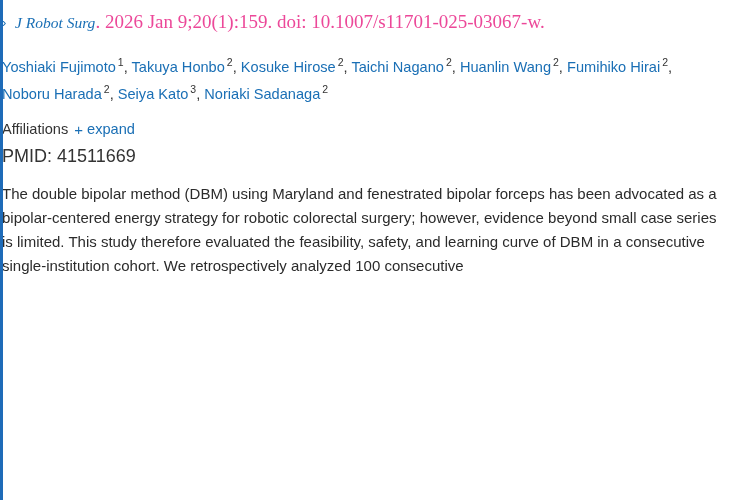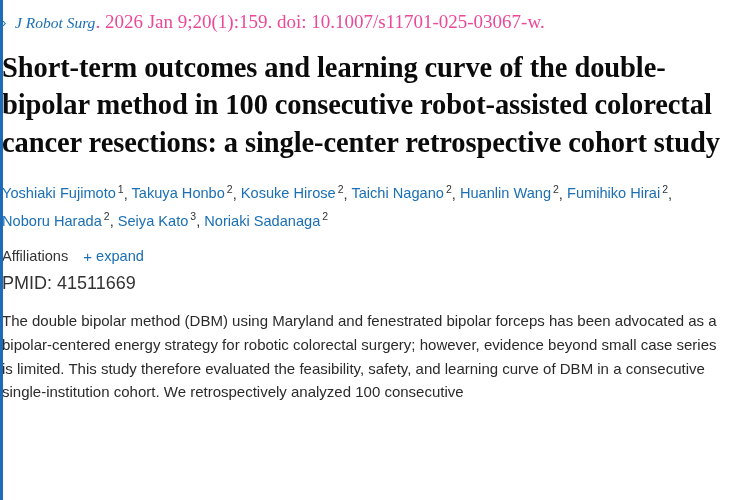--- a/index.html
+++ b/index.html
@@ -95,21 +95,21 @@
   }
   .sep { color: #333333; }
 
   
   .affil-row {
     margin: 14px 0 0 0;
     font-size: 14.6px;
     color: #333333;
     display: flex;
     align-items: center;
-    gap: 15px;
+    gap: 6px;
   }
   .expand-link {
     color: #1a6fb5;
     cursor: pointer;
     display: inline-flex;
     align-items: center;
     gap: 4px;
   }
   .plus-icon {
     color: #1a6fb5;
@@ -155,21 +155,20 @@
   <div class="accent-bar"></div>
 
   <div class="content">
 
     <div class="citation-row">
       <span class="chevron-icon">›</span>
       <span class="journal-name">J Robot Surg</span>
         <span class="citation-rest">. 2026 Jan 9;20(1):159. doi: 10.1007/s11701-025-03067-w.</span>
     </div>
 
-    <h1 class="title">Short-term outcomes and learning curve of the double-bipolar method in 100 consecutive robot-assisted colorectal cancer resections: a single-center retrospective cohort study</h1>
 
     <div class="authors">
       <span><span class="author-name">Yoshiaki Fujimoto</span><span class="sup">1</span></span><span class="sep">, </span><span><span class="author-name">Takuya Honbo</span><span class="sup">2</span></span><span class="sep">, </span><span><span class="author-name">Kosuke Hirose</span><span class="sup">2</span></span><span class="sep">, </span><span><span class="author-name">Taichi Nagano</span><span class="sup">2</span></span><span class="sep">, </span><span><span class="author-name">Huanlin Wang</span><span class="sup">2</span></span><span class="sep">, </span><span><span class="author-name">Fumihiko Hirai</span><span class="sup">2</span></span><span class="sep">, </span><span><span class="author-name">Noboru Harada</span><span class="sup">2</span></span><span class="sep">, </span><span><span class="author-name">Seiya Kato</span><span class="sup">3</span></span><span class="sep">, </span><span><span class="author-name">Noriaki Sadanaga</span><span class="sup">2</span></span>
     </div>
 
     <div class="affil-row">
       <span>Affiliations</span>
       <span class="expand-link">
         <span class="plus-icon">+</span>
         <span>expand</span>

